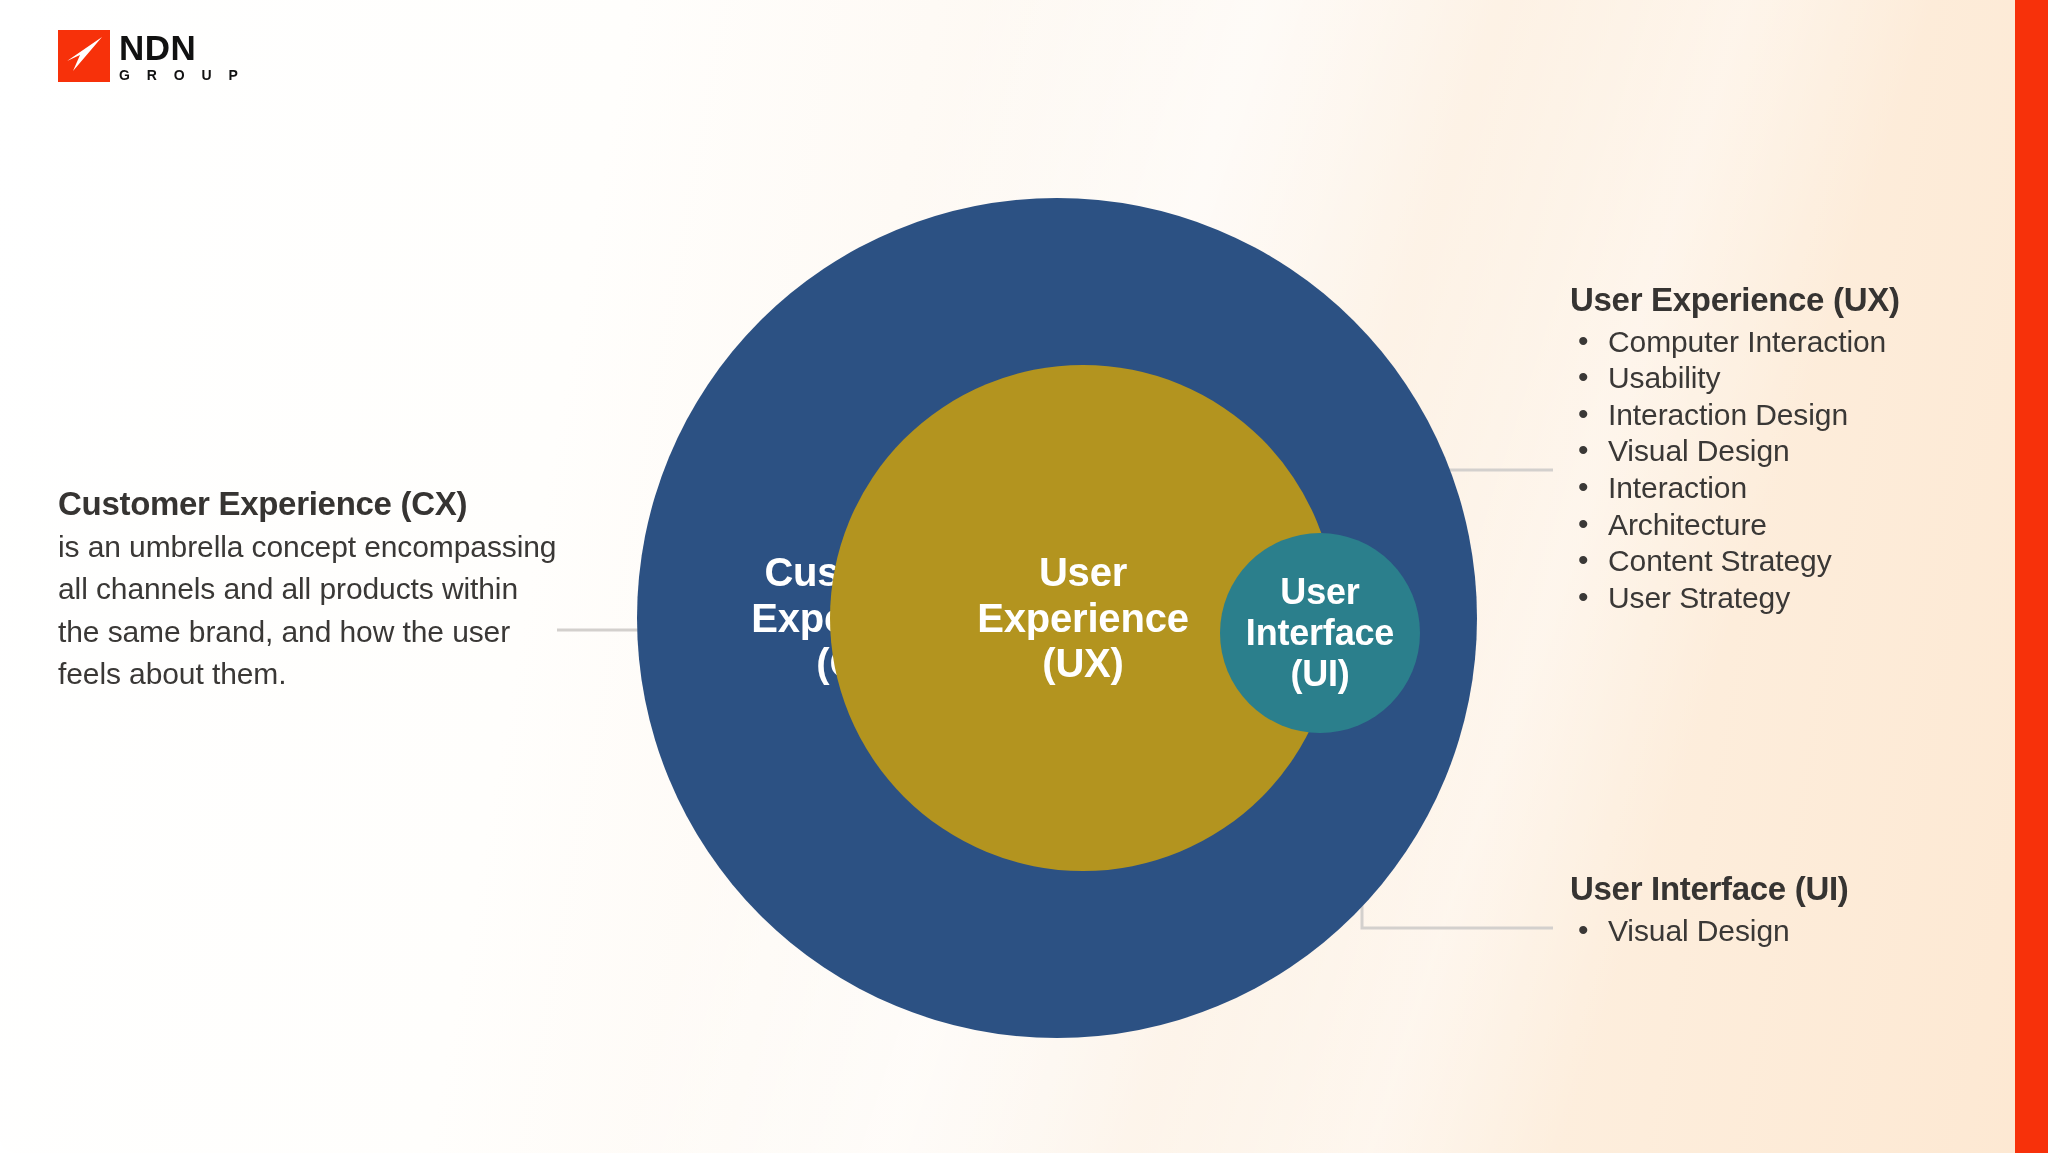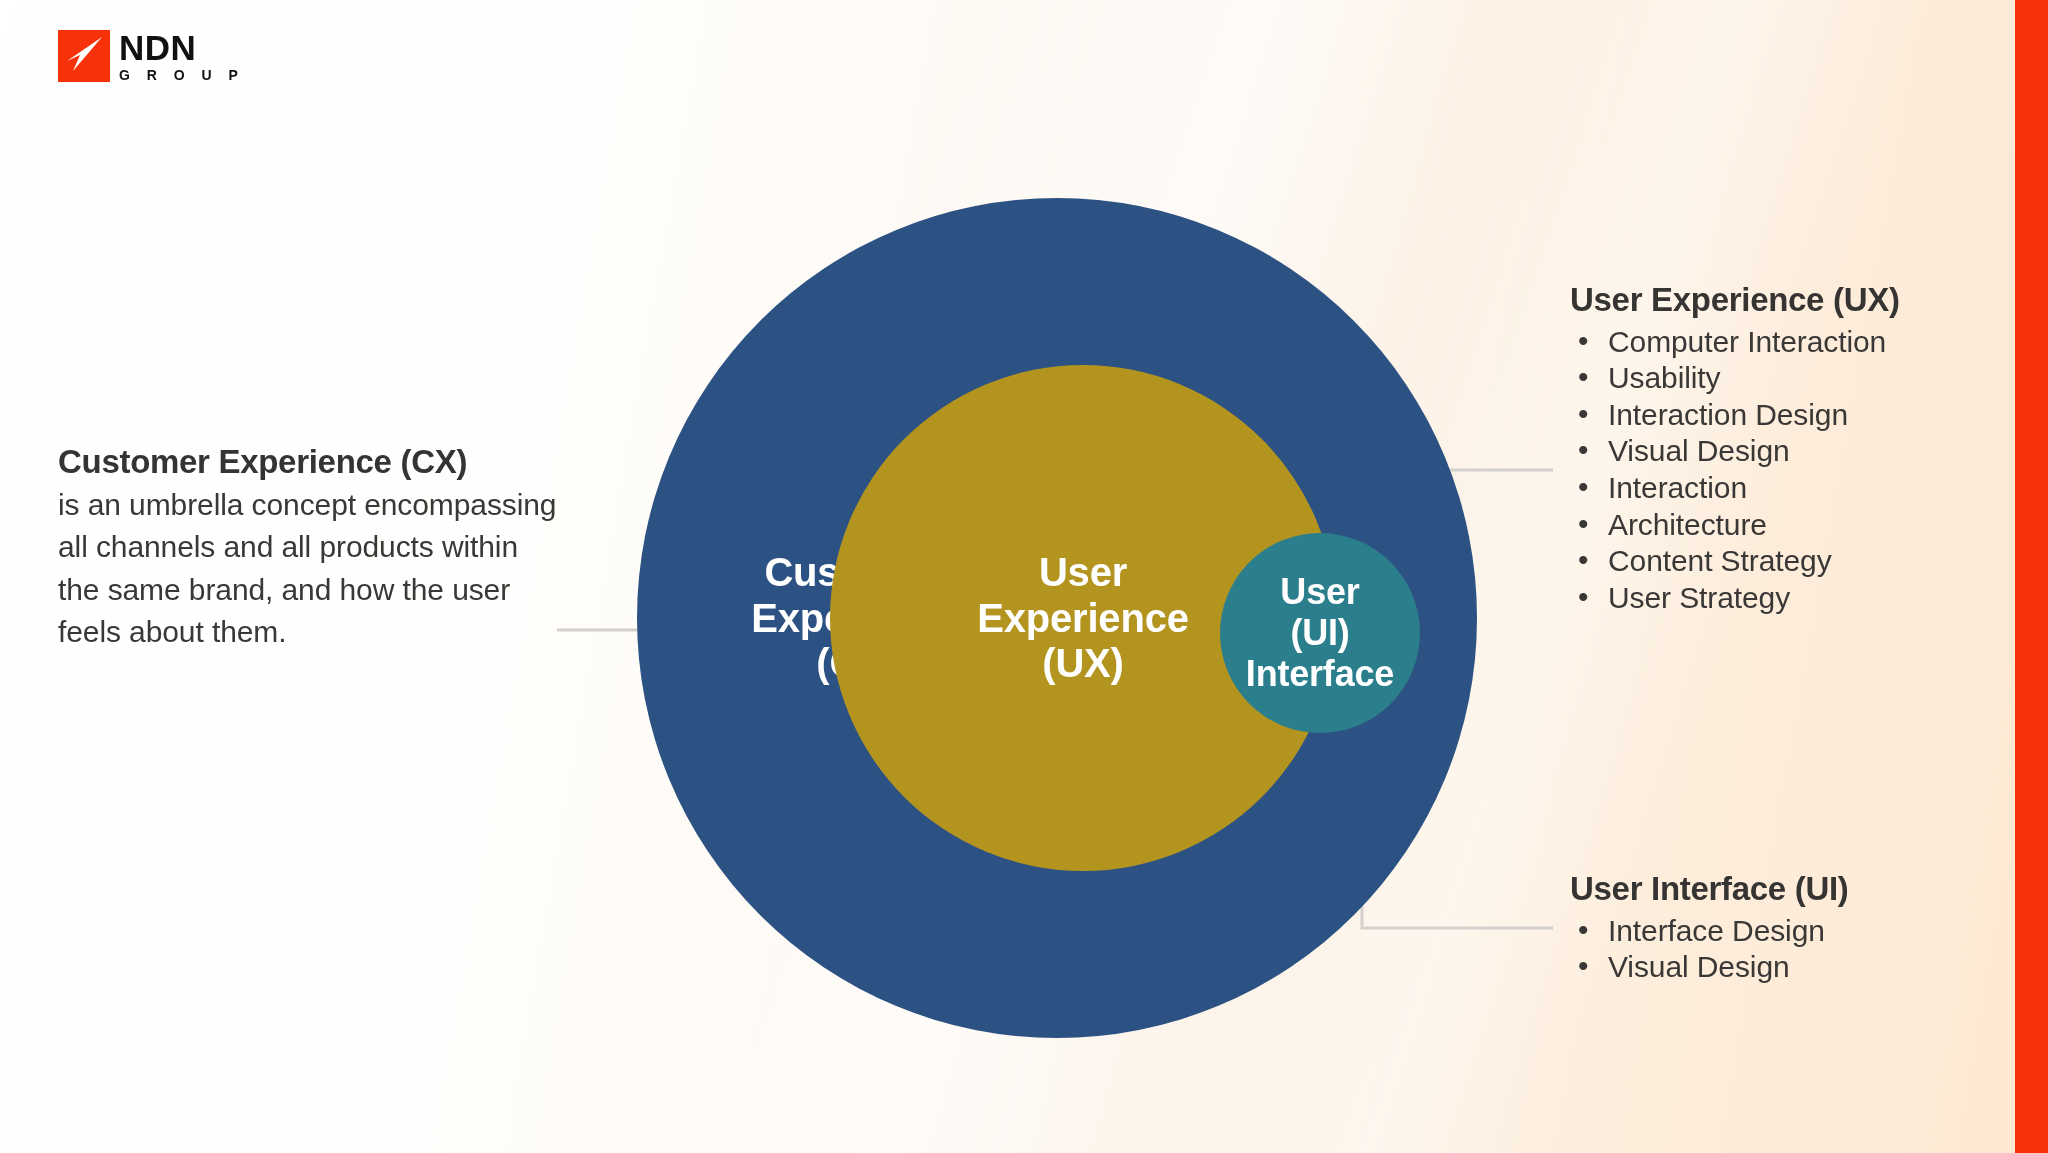--- a/index.html
+++ b/index.html
@@ -102,21 +102,21 @@
   }
   .block ul { list-style:none; margin-top:4px; }
   .block li {
     font-size:30px; color:#3A3836; line-height:1.22;
     padding-left:38px; position:relative; letter-spacing:-0.1px;
   }
   .block li::before {
     content:"\2022"; position:absolute; left:8px; top:-1px;
     font-size:30px; color:#3A3836;
   }
-  #block-cx { left:58px; top:442px; width:500px; }
+  #block-cx { left:58px; top:484px; width:500px; }
   #block-cx p { margin-top:2px; }
   #block-ux { left:1570px; top:280px; width:440px; }
   #block-ui { left:1570px; top:862px; width:440px;margin-top:7px; }
 
   
   #red-bar {
     position:absolute; right:0; top:0;
     width:33px; height:1153px; background:#F7310A;
   }
 </style>
@@ -163,22 +163,22 @@
     <div class="ctext">
       <div>User</div>
       <div>Experience</div>
       <div>(UX)</div>
     </div>
   </div>
 
   <div id="circle-ui" class="circle">
     <div class="ctext">
       <div>User</div>
+      <div>Interface</div>
       <div>(UI)</div>
-      <div>Interface</div>
     </div>
   </div>
 
   <div id="block-cx" class="block">
     <h3>Customer Experience (CX)</h3>
     <p>is an umbrella concept encompassing all channels and all products within the same brand, and how the user feels about them.</p>
   </div>
 
   <div id="block-ux" class="block">
     <h3>User Experience (UX)</h3>
@@ -190,20 +190,19 @@
       <li>Interaction</li>
       <li>Architecture</li>
       <li>Content Strategy</li>
       <li>User Strategy</li>
     </ul>
   </div>
 
   <div id="block-ui" class="block">
     <h3>User Interface (UI)</h3>
     <ul>
-      <li>Interface Design</li>
       <li>Visual Design</li>
     </ul>
   </div>
 
   <div id="red-bar"></div>
 
 </div>
 
 </body></html>

